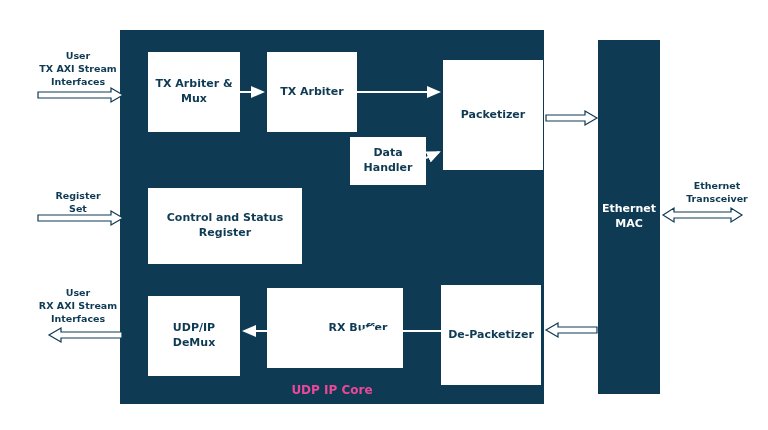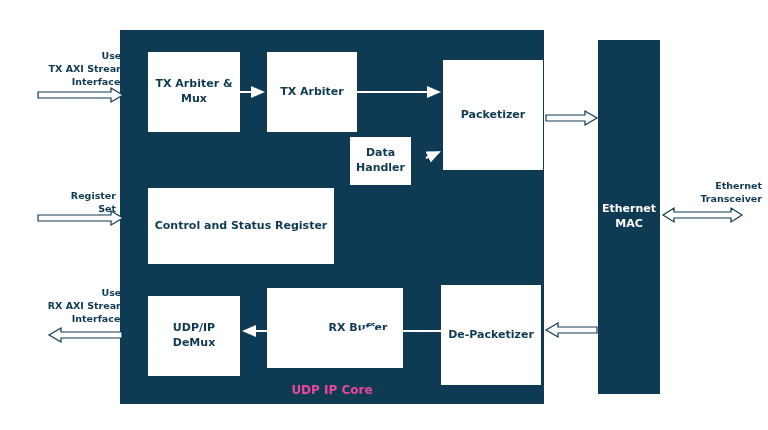--- a/index.html
+++ b/index.html
@@ -28,32 +28,32 @@
     display:flex;align-items:center;justify-content:center;
     text-align:center;
   }
   .block .lbl{
     color:#0e3a54;font-size:11px;font-weight:700;
     white-space:pre-line;line-height:1.35;padding:2px;
   }
   .b-txarb{left:148px;top:52px;width:92px;height:80px;justify-content:center;}
   .b-txbuf{left:267px;top:52px;width:90px;height:80px;}
   .b-pack{left:443px;top:60px;width:100px;height:110px;}
-  .b-dh{left:350px;top:137px;width:61px;height:48px;}
-  .b-csr{left:148px;top:188px;width:186px;height:76px;}
+  .b-dh{left:350px;top:137px;width:76px;height:48px;}
+  .b-csr{left:148px;top:188px;width:154px;height:76px;}
   .b-demux{left:148px;top:296px;width:92px;height:80px;}
   .b-rxbuf{left:267px;top:288px;width:90px;height:80px;padding-left:46px;}
   .b-depack{left:441px;top:285px;width:100px;height:100px;}
   .core-title{
     position:absolute;left:120px;top:383px;width:424px;
     text-align:center;color:#ec4899;font-size:12px;font-weight:700;
   }
   .ext-label{
     position:absolute;color:#0e3a54;font-size:9.5px;font-weight:700;
-    text-align:right;white-space:pre-line;line-height:1.35;
+    text-align:center;white-space:pre-line;line-height:1.35;
   }
   .l-tx{left:30px;top:50px;width:96px;}
   .l-reg{left:40px;top:190px;width:76px;}
   .l-rx{left:30px;top:287px;width:96px;}
   .l-eth{left:672px;top:180px;width:90px;}
   svg.overlay{
     position:absolute;left:0;top:0;width:768px;height:430px;
     pointer-events:none;
   }
   .hollow{fill:#ffffff;stroke:#0e3a54;stroke-width:1.2;}

